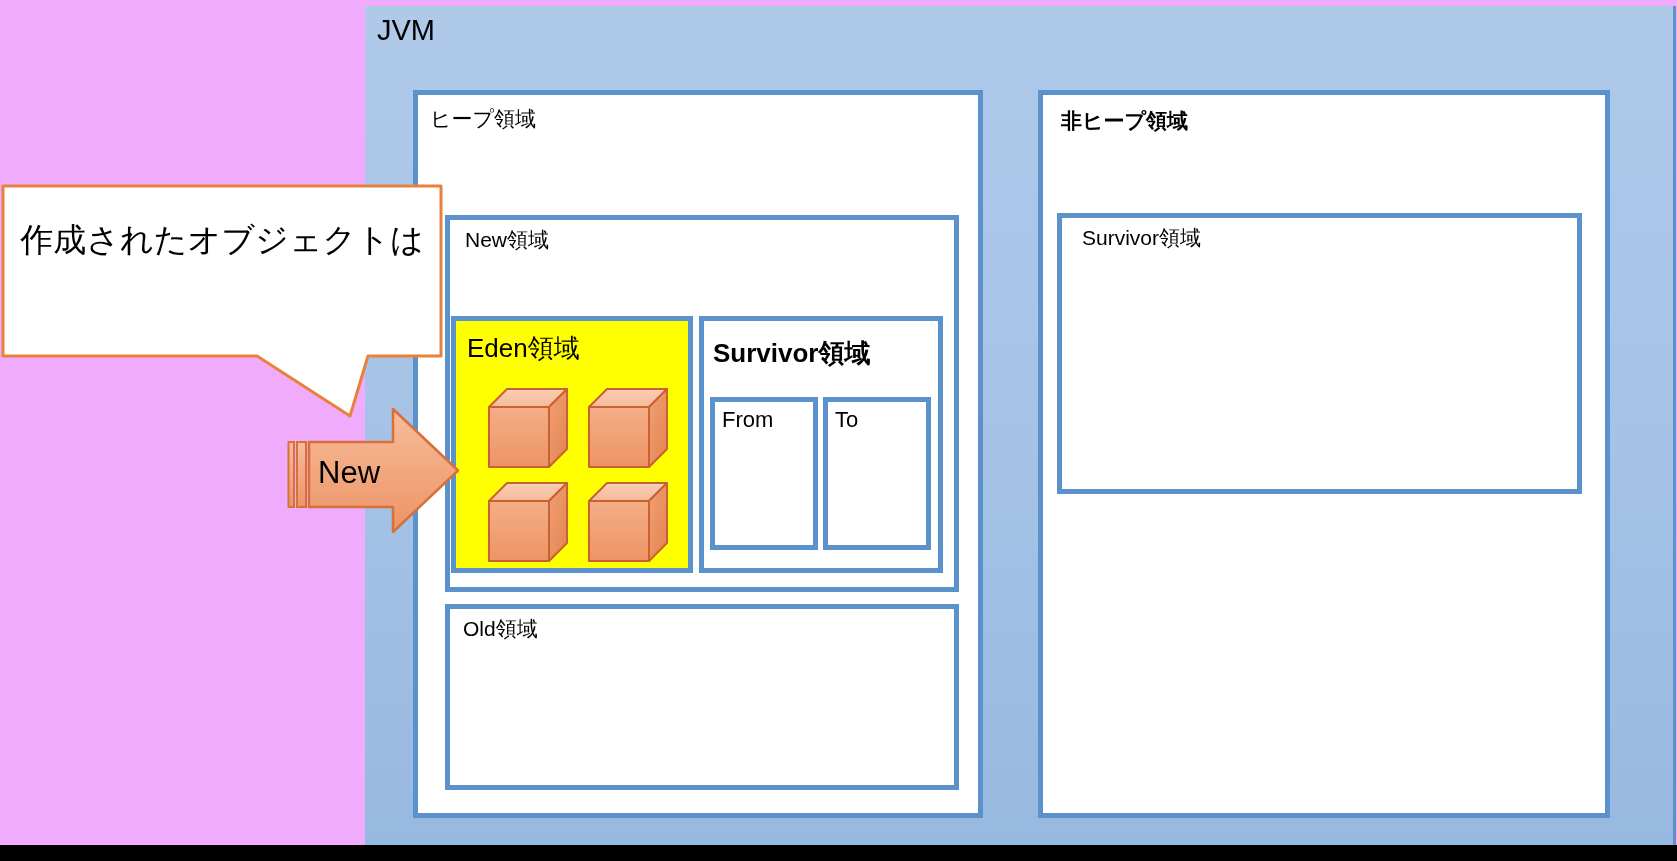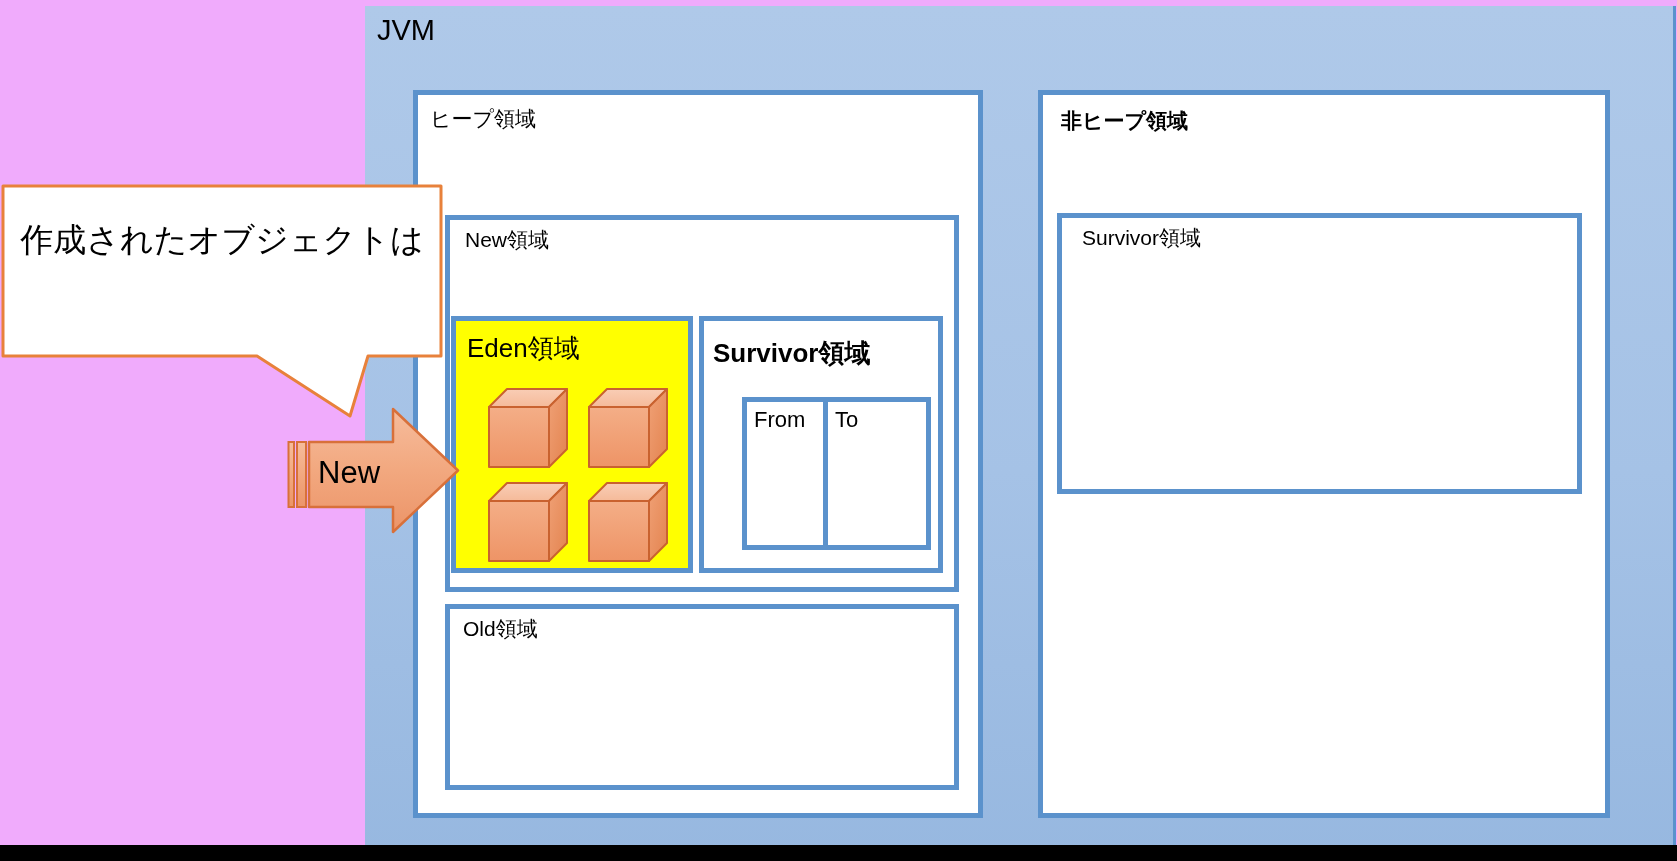--- a/index.html
+++ b/index.html
@@ -22,21 +22,21 @@
     position:absolute;background:#fff;border:5px solid #5B92CC;box-sizing:border-box;z-index:2;
   }
   .bbox .box-label{font-size:21px;color:#000;}
   .heap-box     {left:413px;top:90px;width:570px;height:728px;}
   .nonheap-box  {left:1038px;top:90px;width:572px;height:728px;}
   .new-box      {left:445px;top:215px;width:514px;height:377px;z-index:3;}
   .old-box      {left:445px;top:604px;width:514px;height:186px;z-index:3;}
   .permanent-box{left:1057px;top:213px;width:525px;height:281px;z-index:3;}
   .eden-box     {left:451px;top:316px;width:242px;height:257px;background:#FFFF00;z-index:4;}
   .survivor-box {left:699px;top:316px;width:244px;height:257px;z-index:4;}
-  .from-box     {left:742px;top:397px;width:108px;height:153px;z-index:5;}
+  .from-box     {left:710px;top:397px;width:108px;height:153px;z-index:5;}
   .to-box       {left:823px;top:397px;width:108px;height:153px;z-index:5;}
 
   .heap-box .box-label     {margin:10px 0 0 12px;}
   .nonheap-box .box-label  {margin:12px 0 0 18px;font-weight:bold;}
   .new-box .box-label      {margin:6px 0 0 15px;}
   .old-box .box-label      {margin:6px 0 0 13px;}
   .permanent-box .box-label{margin:6px 0 0 20px;}
   .eden-box .box-label     {margin:10px 0 0 11px;font-size:26px;}
   .survivor-box .box-label {margin:15px 7px 0 9px;font-size:26px;font-weight:bold;}
   .from-box .box-label,

